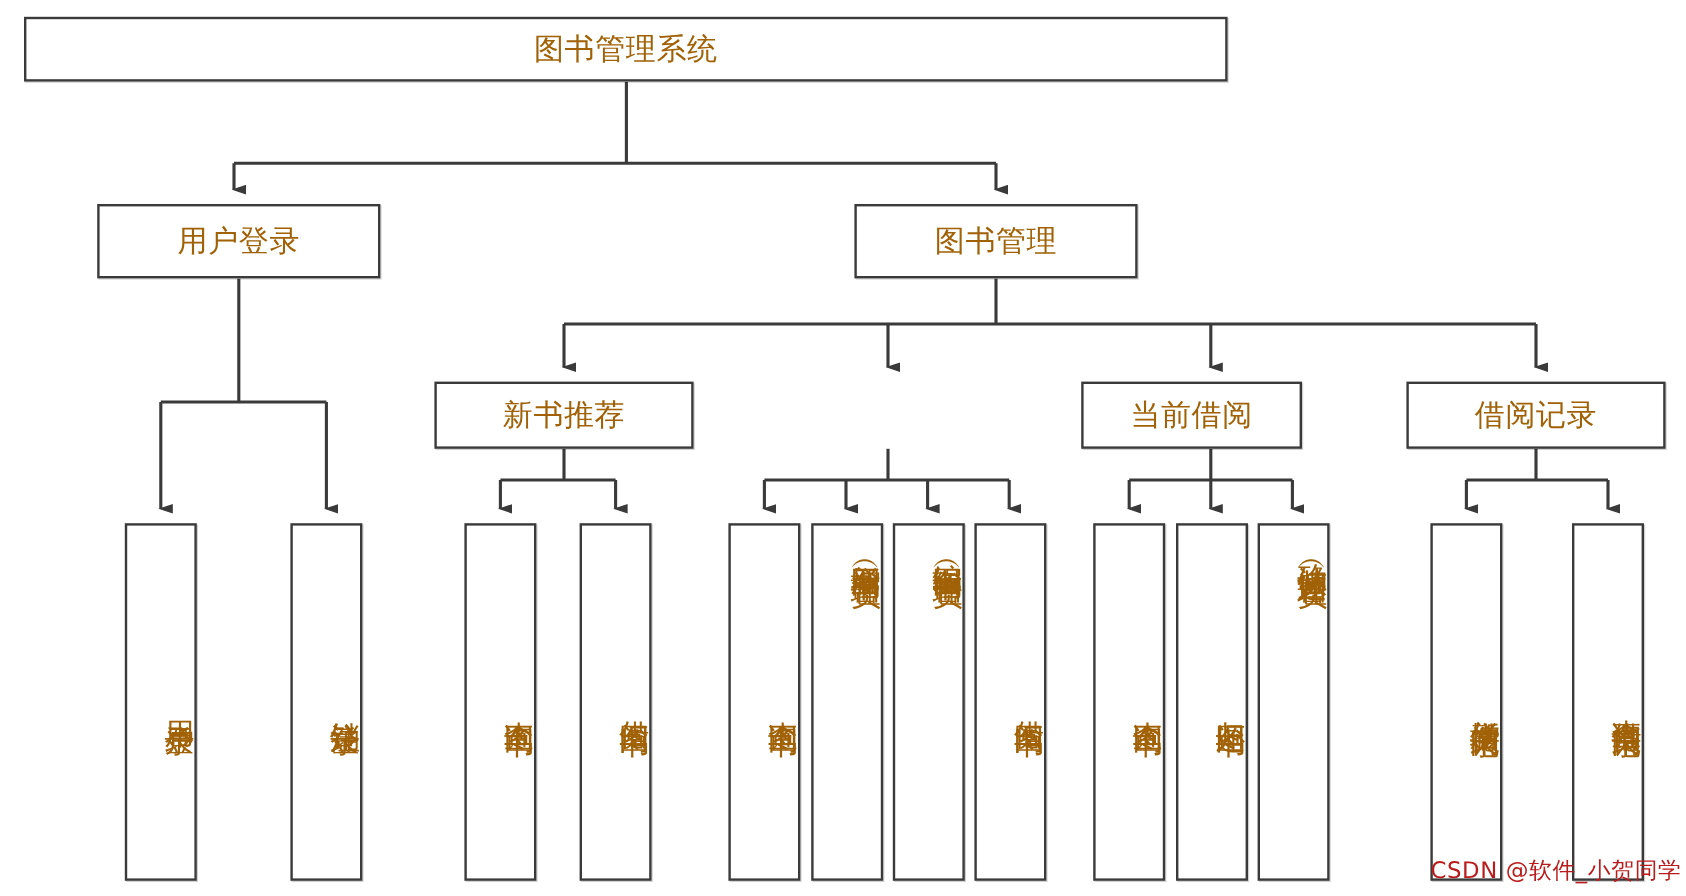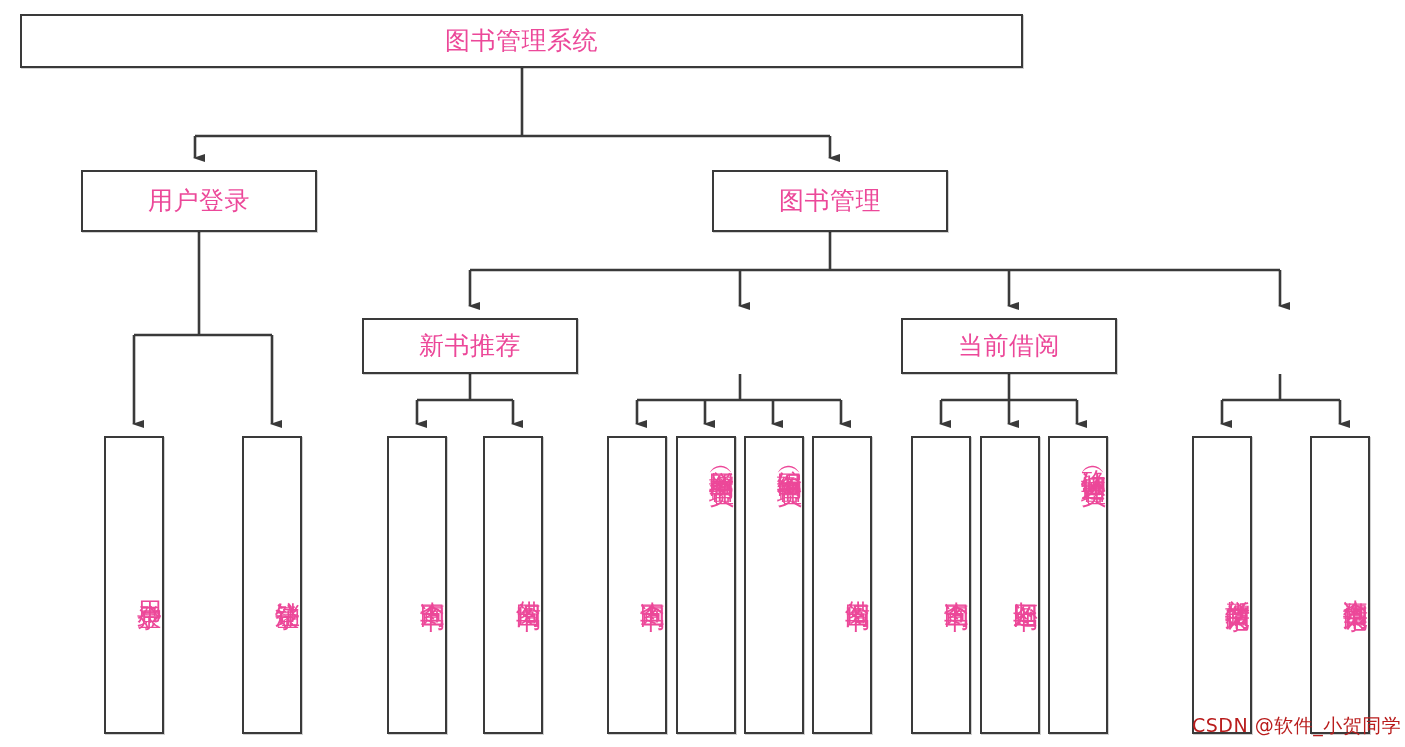--- a/index.html
+++ b/index.html
@@ -33,21 +33,21 @@
     background: #ffffff;
     border: 2.5px solid #3a3a3a;
     display: flex;
     align-items: center;
     justify-content: center;
     box-shadow: 1px 1px 0 rgba(0,0,0,0.18);
   }
   .node .label {
     text-align: center;
     line-height: 1.18;
-    color: #ec4899;
+    color: #a16207;
     letter-spacing: 0.5px;
     white-space: pre-line;
   }
   .node.horiz .label {
     font-size: 25px;
   }
   .node.root .label {
     font-size: 25px;
   }
   .node.vert {
@@ -146,24 +146,27 @@
 
   <div class="node horiz" style="left:362px; top:318px; width:216px; height:56px;">
     <span class="label">新书推荐</span>
   </div>
 
   <div class="node horiz" style="left:712px; top:170px; width:236px; height:62px;">
     <span class="label">图书管理</span>
   </div>
 
 
-  <div class="node horiz" style="left:901px; top:318px; width:216px; height:56px;">
+  <div class="node horiz" style="left:901px; top:318px; width:184px; height:56px;">
     <span class="label">当前借阅</span>
   </div>
 
+  <div class="node horiz" style="left:1172px; top:318px; width:216px; height:56px;">
+    <span class="label">借阅记录</span>
+  </div>
 
   <div class="node vert center-text" style="left:104px; top:436px; width:60px; height:298px;">
     <span class="label">用户登录</span>
   </div>
 
   <div class="node vert center-text" style="left:242px; top:436px; width:60px; height:298px;">
     <span class="label">注销登录</span>
   </div>
 
   <div class="node vert center-text" style="left:387px; top:436px; width:60px; height:298px;">

